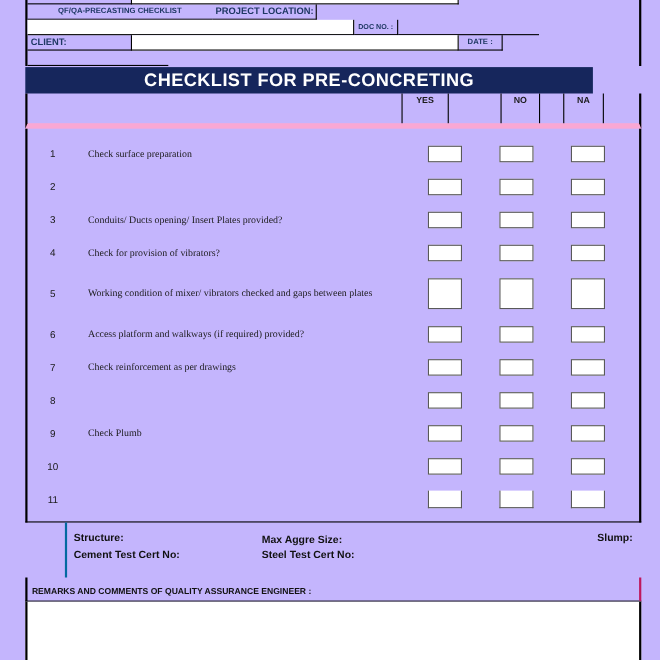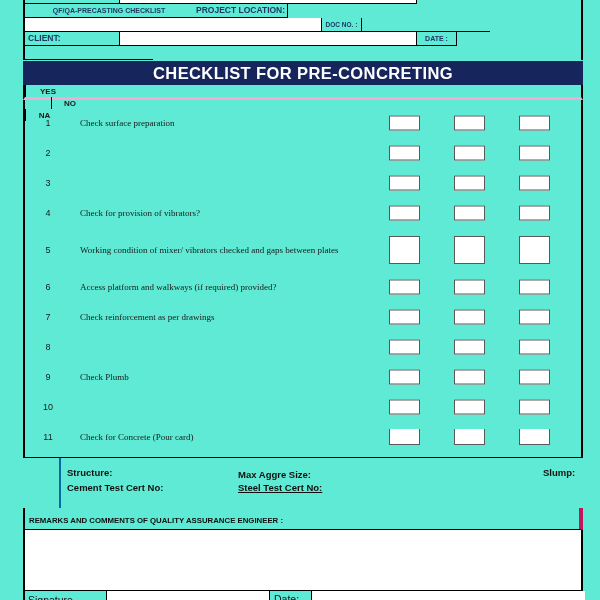--- a/index.html
+++ b/index.html
@@ -1,41 +1,41 @@
 <!DOCTYPE html>
 <html><head>
 <meta charset="utf-8">
 <style>
   * { margin:0; padding:0; box-sizing:border-box; }
   html,body { width:600px; height:600px; background:#ffffff; overflow:hidden;
               font-family:"Liberation Sans","DejaVu Sans",sans-serif; }
-  .sheet { position:relative; width:600px; height:600px; background:#5eead4; }
+  .sheet { position:relative; width:600px; height:600px; background:#c4b5fd; }
   .form  { position:absolute; left:23px; top:-10px; width:560px; }
 
   
   .hdr { display:flex; flex-wrap:wrap; width:560px;
          border-left:2px solid #000; border-right:2px solid #000; }
   .hcell { height:14px; border-bottom:1px solid #000; font-weight:bold;
            color:#1F3864; font-size:8.5px; line-height:13px; padding-left:3px;
            overflow:hidden; white-space:nowrap; }
   .hlabel { width:95px; border-right:1px solid #000; }
   .hvalue { width:297px; border-right:1px solid #000; background:#fff; }
   .hdoclabel { width:40px; border-right:1px solid #000; font-size:6.5px; text-align:center; padding-left:0; }
   .hdocvalue { width:128px; }
   .htopright { width:168px; font-size:7px; text-align:center; padding-left:0; }
 
   
-  .banner { margin-top:1px; width:560px; height:24px; background:#16265C;
+  .banner { margin-top:1px; width:516px; height:24px; background:#16265C;
             color:#ffffff; font-weight:bold; font-size:16.5px; letter-spacing:.4px;
             text-align:center; line-height:24px; }
 
   
-  .colrow { display:flex; width:560px; height:15px;
+  .colrow { display:flex; width:560px; height:32px;
             border-left:2px solid #000; border-right:2px solid #000;
-            border-bottom:3px solid #f9a8d4;flex-direction:column; }
+            border-bottom:5px solid #f9a8d4; }
   .colrow .spacer0 { width:359px; }
   .colrow .c { height:100%; border-left:1px solid #000; font-weight:bold;
                font-size:8px; color:#1a1a1a; text-align:center; line-height:14px; }
   .cyes { width:45px; } .cg1 { width:23px; } .cno { width:37px;margin-left:26px; }
   .cg2 { width:23px; }  .cna { width:38px; } .cg3 { width:35px; border-right:none; }
 
   
   .items { width:560px; height:358px; border-left:2px solid #000;
            border-right:2px solid #000; border-bottom:1px solid #000;
            padding-top:8px; }
@@ -52,25 +52,25 @@
   .open .cb { border-top:none; height:16px; }
 
   
   .info { position:relative; width:584px; height:50px;
           border-left:2px solid #0369a1; border-right:2px solid #000;margin-left:36px; }
   .info span { position:absolute; font-weight:bold; font-size:9.5px; color:#111; white-space:nowrap; }
   .s-structure { left:6px;  top:9px; }
   .s-aggre     { left:177px; top:11px; }
   .s-slump     { left:482px; top:9px;text-align:right; }
   .s-cement    { left:6px;  top:24px; }
-  .s-steel     { left:177px; top:24px;text-decoration:underline; }
+  .s-steel     { left:177px; top:24px; }
 
   
   .remarks-label { width:560px; height:22px; border-left:2px solid #000;
-                   border-right:4px solid #be185d; border-bottom:1px solid #000;
+                   border-right:2px solid #be185d; border-bottom:1px solid #000;
                    font-weight:bold; font-size:7.8px; color:#111;
                    line-height:26px; padding-left:4px; white-space:nowrap; }
   .remarks-box { width:560px; height:61px; border-left:2px solid #000;
                  border-right:2px solid #000; border-bottom:1px solid #000; background:#fff; }
 
   
   .sig { position:relative; width:560px; height:47px;
          border-left:2px solid #000; border-right:2px solid #000; }
   .sig-label { position:absolute; left:0; top:0; width:82px; height:34px;
                border-right:1px solid #000; border-bottom:3px solid #000;
@@ -128,20 +128,21 @@
 
       <div class="crow">
         <span class="cnum">2</span>
         <div class="cb y"></div>
         <div class="cb n"></div>
         <div class="cb a"></div>
       </div>
 
       <div class="crow">
         <span class="cnum">3</span>
+        <span class="ctext">Conduits/ Ducts opening/ Insert Plates provided?</span>
         <div class="cb y"></div>
         <div class="cb n"></div>
         <div class="cb a"></div>
       </div>
 
       <div class="crow">
         <span class="cnum">4</span>
         <span class="ctext">Check for provision of vibrators?</span>
         <div class="cb y"></div>
         <div class="cb n"></div>
@@ -189,21 +190,20 @@
 
       <div class="crow">
         <span class="cnum">10</span>
         <div class="cb y"></div>
         <div class="cb n"></div>
         <div class="cb a"></div>
       </div>
 
       <div class="crow open">
         <span class="cnum">11</span>
-        <span class="ctext">Check for Concrete (Pour card)</span>
         <div class="cb y"></div>
         <div class="cb n"></div>
         <div class="cb a"></div>
       </div>
 
     </div>
 
     <div class="info">
       <span class="s-structure">Structure:</span>
       <span class="s-aggre">Max Aggre Size:</span>

